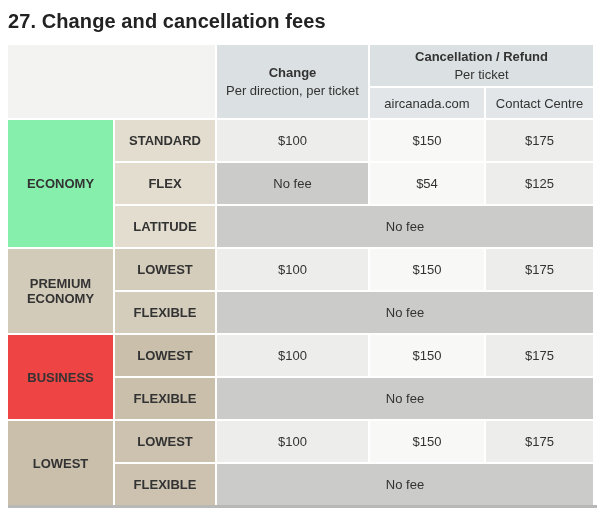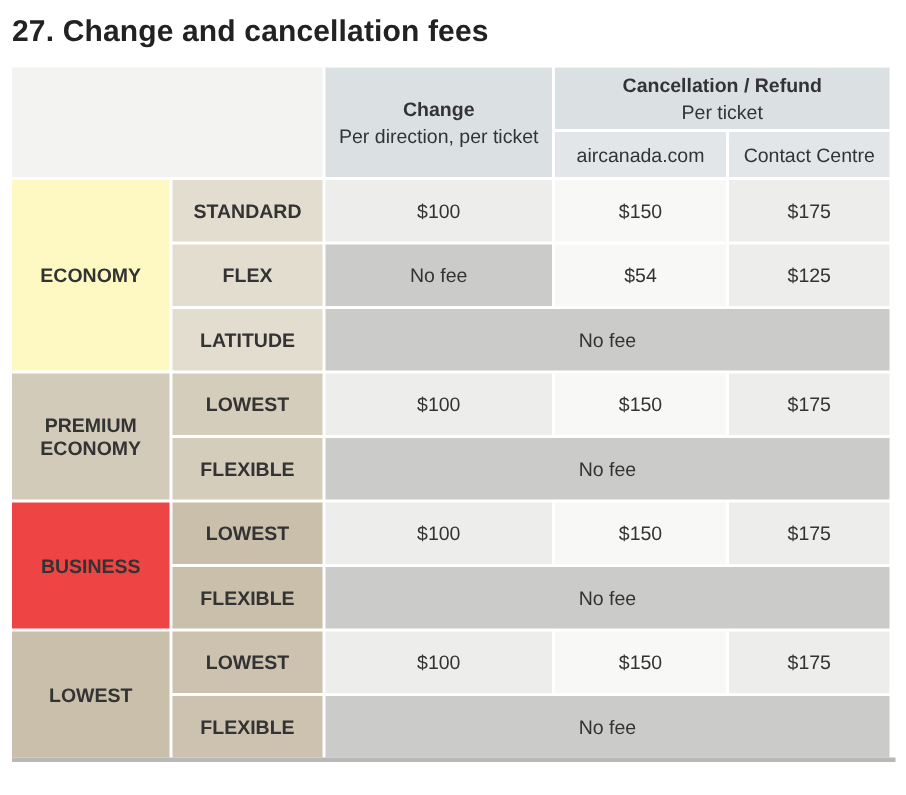--- a/index.html
+++ b/index.html
@@ -47,21 +47,21 @@
   col.c5 { width: 107px; }
   
   .blank    { background: #f3f3f1; }
   .hdr      { background: #dbe0e2; font-weight: 400; margin-left: 32px; }
   .hdr-sub  { background: #e2e6e8; font-weight: 400; height: 26px; margin-top: 20px; }
   .hdr-title { font-weight: 700; display: block; line-height: 1.35; }
   .hdr-subtitle { font-weight: 400; display: block; line-height: 1.35; }
   .row-main { height: 41px; }
   .row-hdr1 { height: 41px; }
   
-  .cab-economy   { background: #fef9c3; font-weight: 700; }
+  .cab-economy   { background: #86efac; font-weight: 700; }
   .fare-economy  { background: #e3ddcf; font-weight: 700; margin-top: 43px; }
   .cab-premium   { background: #d3cbb9; font-weight: 700; }
   .fare-premium  { background: #d5cdbc; font-weight: 700; }
   .cab-business  { background: #ef4444; font-weight: 700; }
   .fare-business { background: #c9bfab; font-weight: 700; }
   .cab-first     { background: #c9bfab; font-weight: 700; }
   .fare-first    { background: #ccc2af; font-weight: 700; }
   
   .fee-change  { background: #ededeb; }
   .fee-web     { background: #f8f8f7; }

